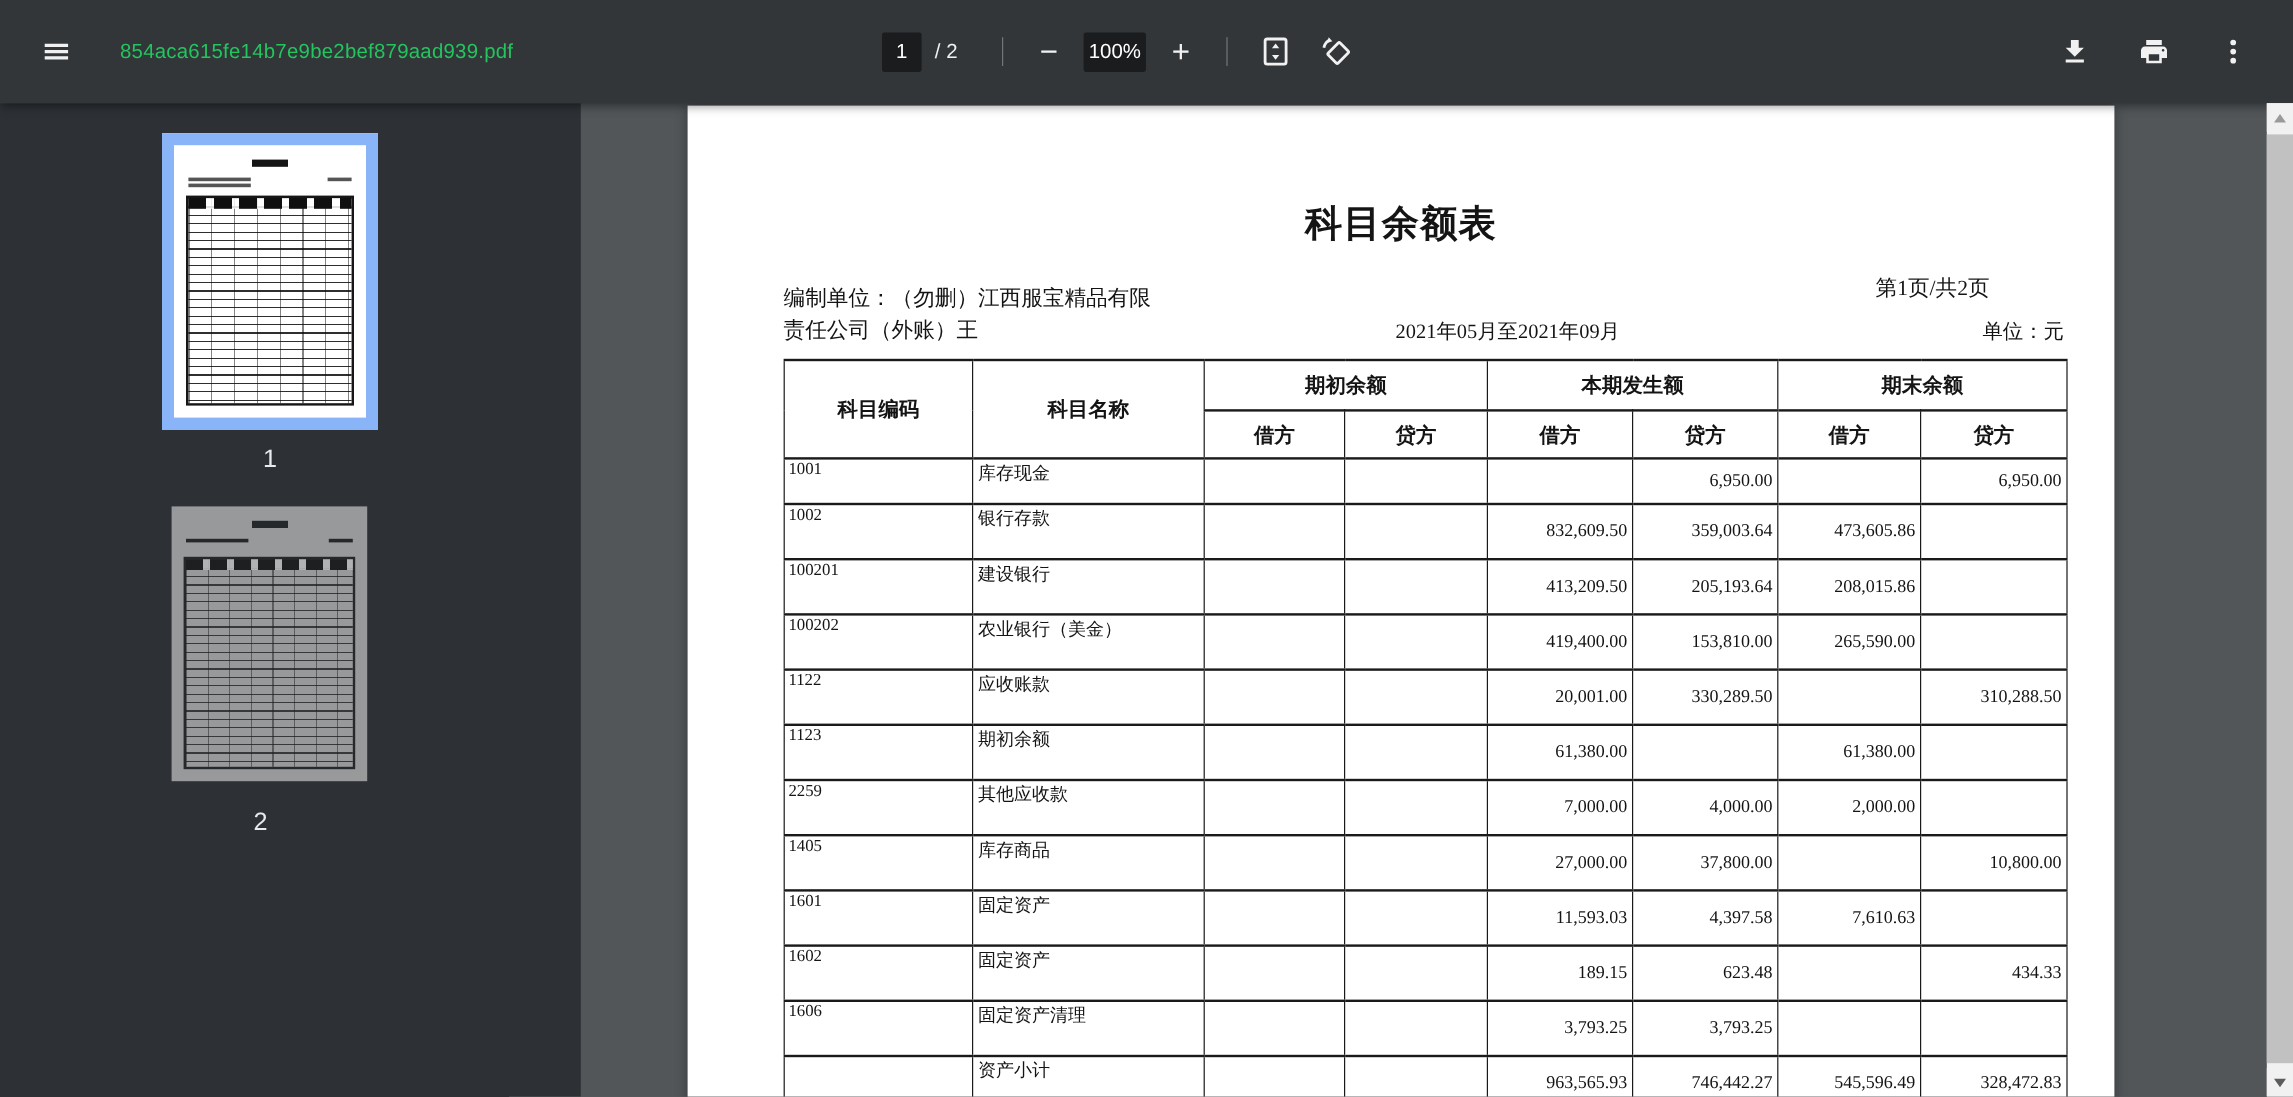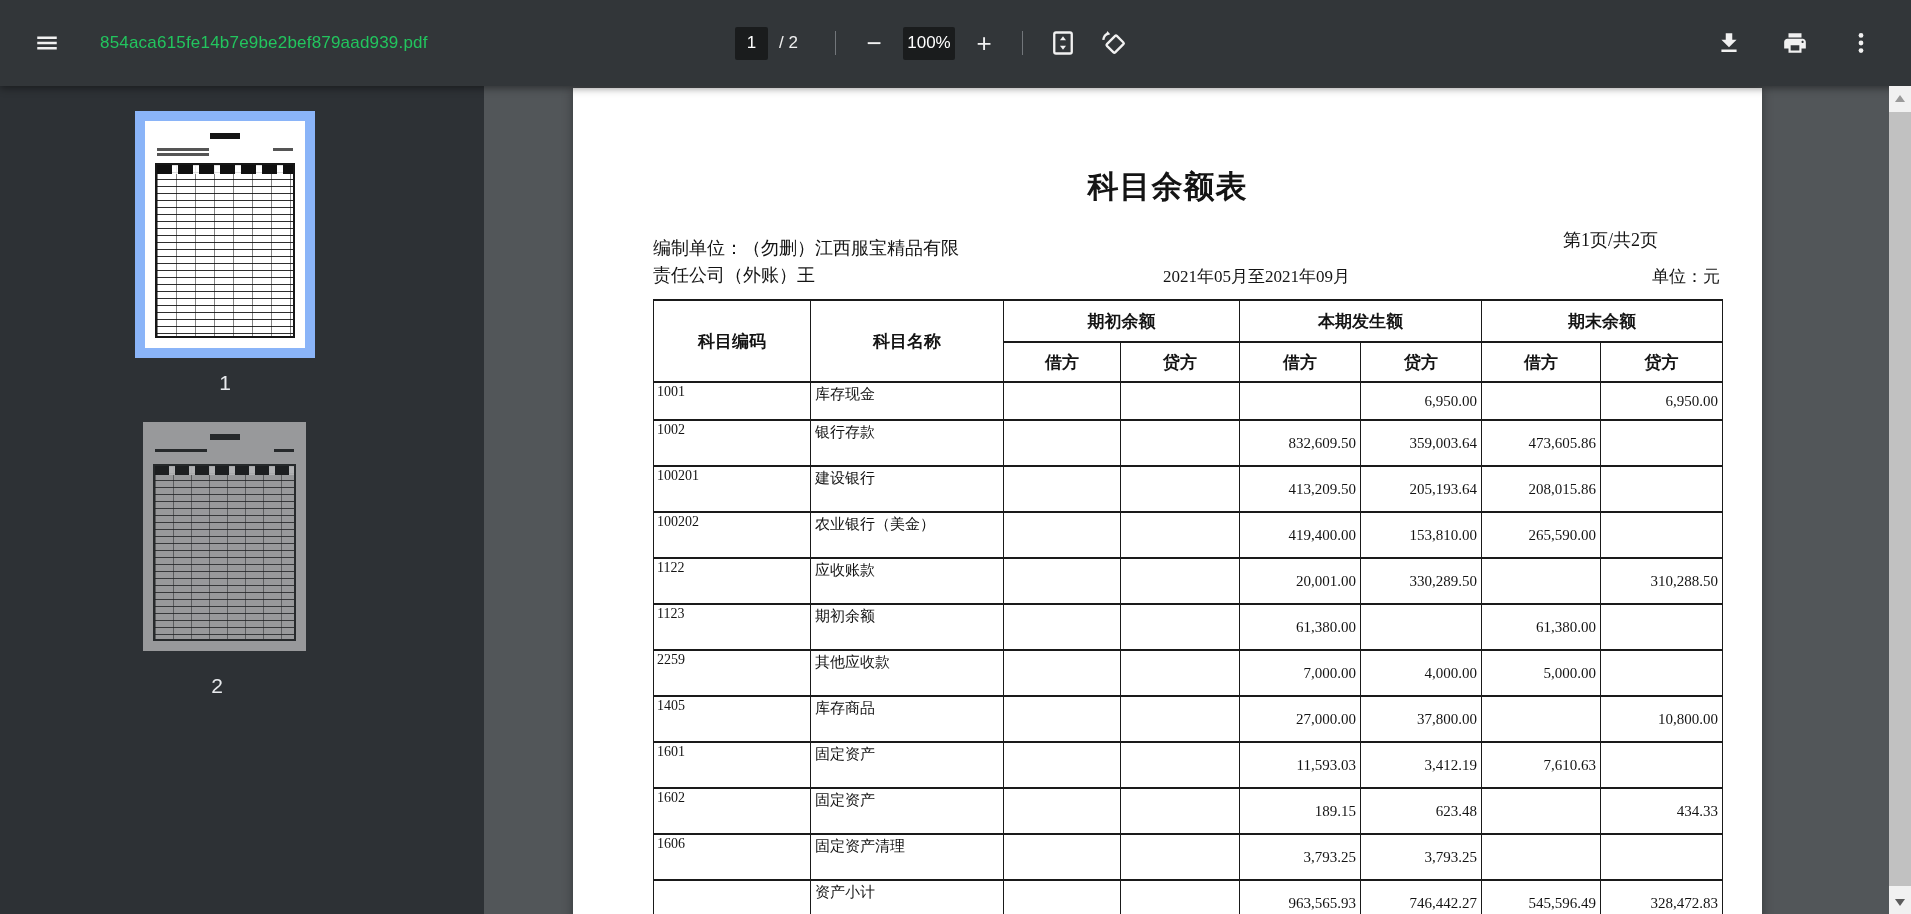--- a/index.html
+++ b/index.html
@@ -288,40 +288,40 @@
     <td class="amt">61,380.00</td>
     <td class="amt"></td>
   </tr>
             <tr>
     <td class="code">2259</td>
     <td class="name">其他应收款</td>
     <td class="amt"></td>
     <td class="amt"></td>
     <td class="amt">7,000.00</td>
     <td class="amt">4,000.00</td>
-    <td class="amt">5,000.00</td>
+    <td class="amt">2,000.00</td>
     <td class="amt"></td>
   </tr>
             <tr>
     <td class="code">1405</td>
     <td class="name">库存商品</td>
     <td class="amt"></td>
     <td class="amt"></td>
     <td class="amt">27,000.00</td>
     <td class="amt">37,800.00</td>
     <td class="amt"></td>
     <td class="amt">10,800.00</td>
   </tr>
             <tr>
     <td class="code">1601</td>
     <td class="name">固定资产</td>
     <td class="amt"></td>
     <td class="amt"></td>
     <td class="amt">11,593.03</td>
-    <td class="amt">3,412.19</td>
+    <td class="amt">4,397.58</td>
     <td class="amt">7,610.63</td>
     <td class="amt"></td>
   </tr>
             <tr>
     <td class="code">1602</td>
     <td class="name">固定资产</td>
     <td class="amt"></td>
     <td class="amt"></td>
     <td class="amt">189.15</td>
     <td class="amt">623.48</td>

